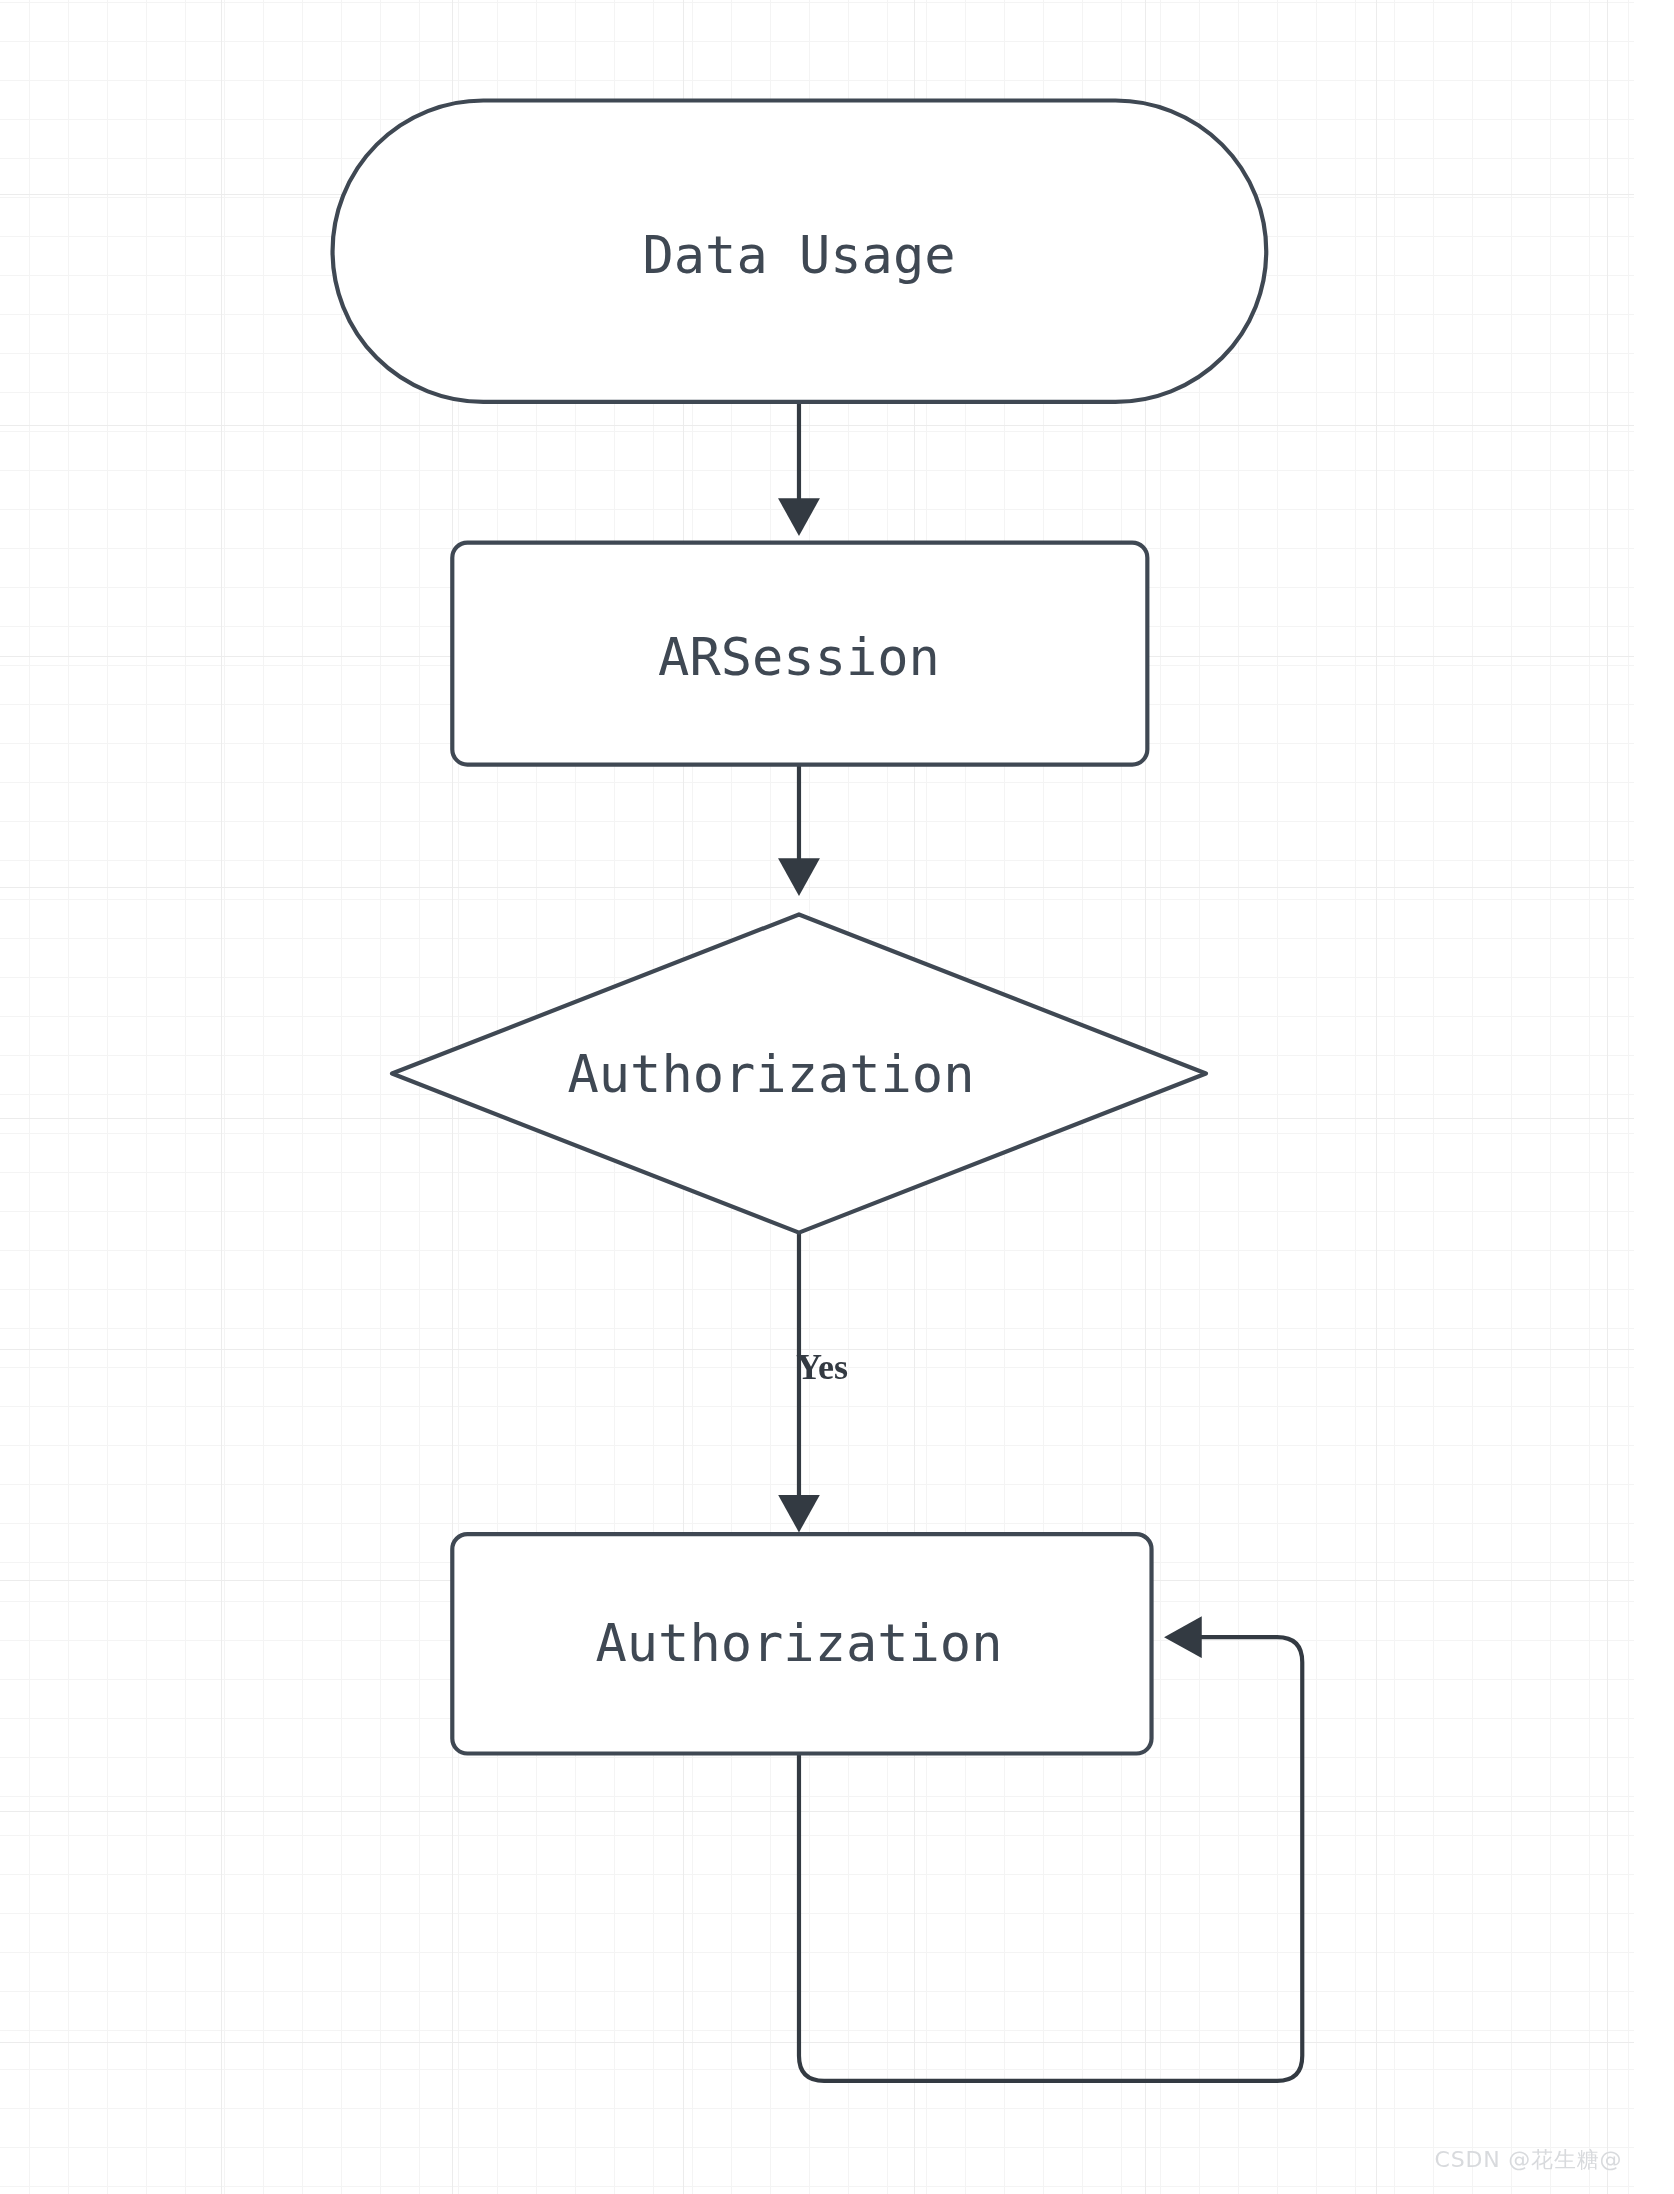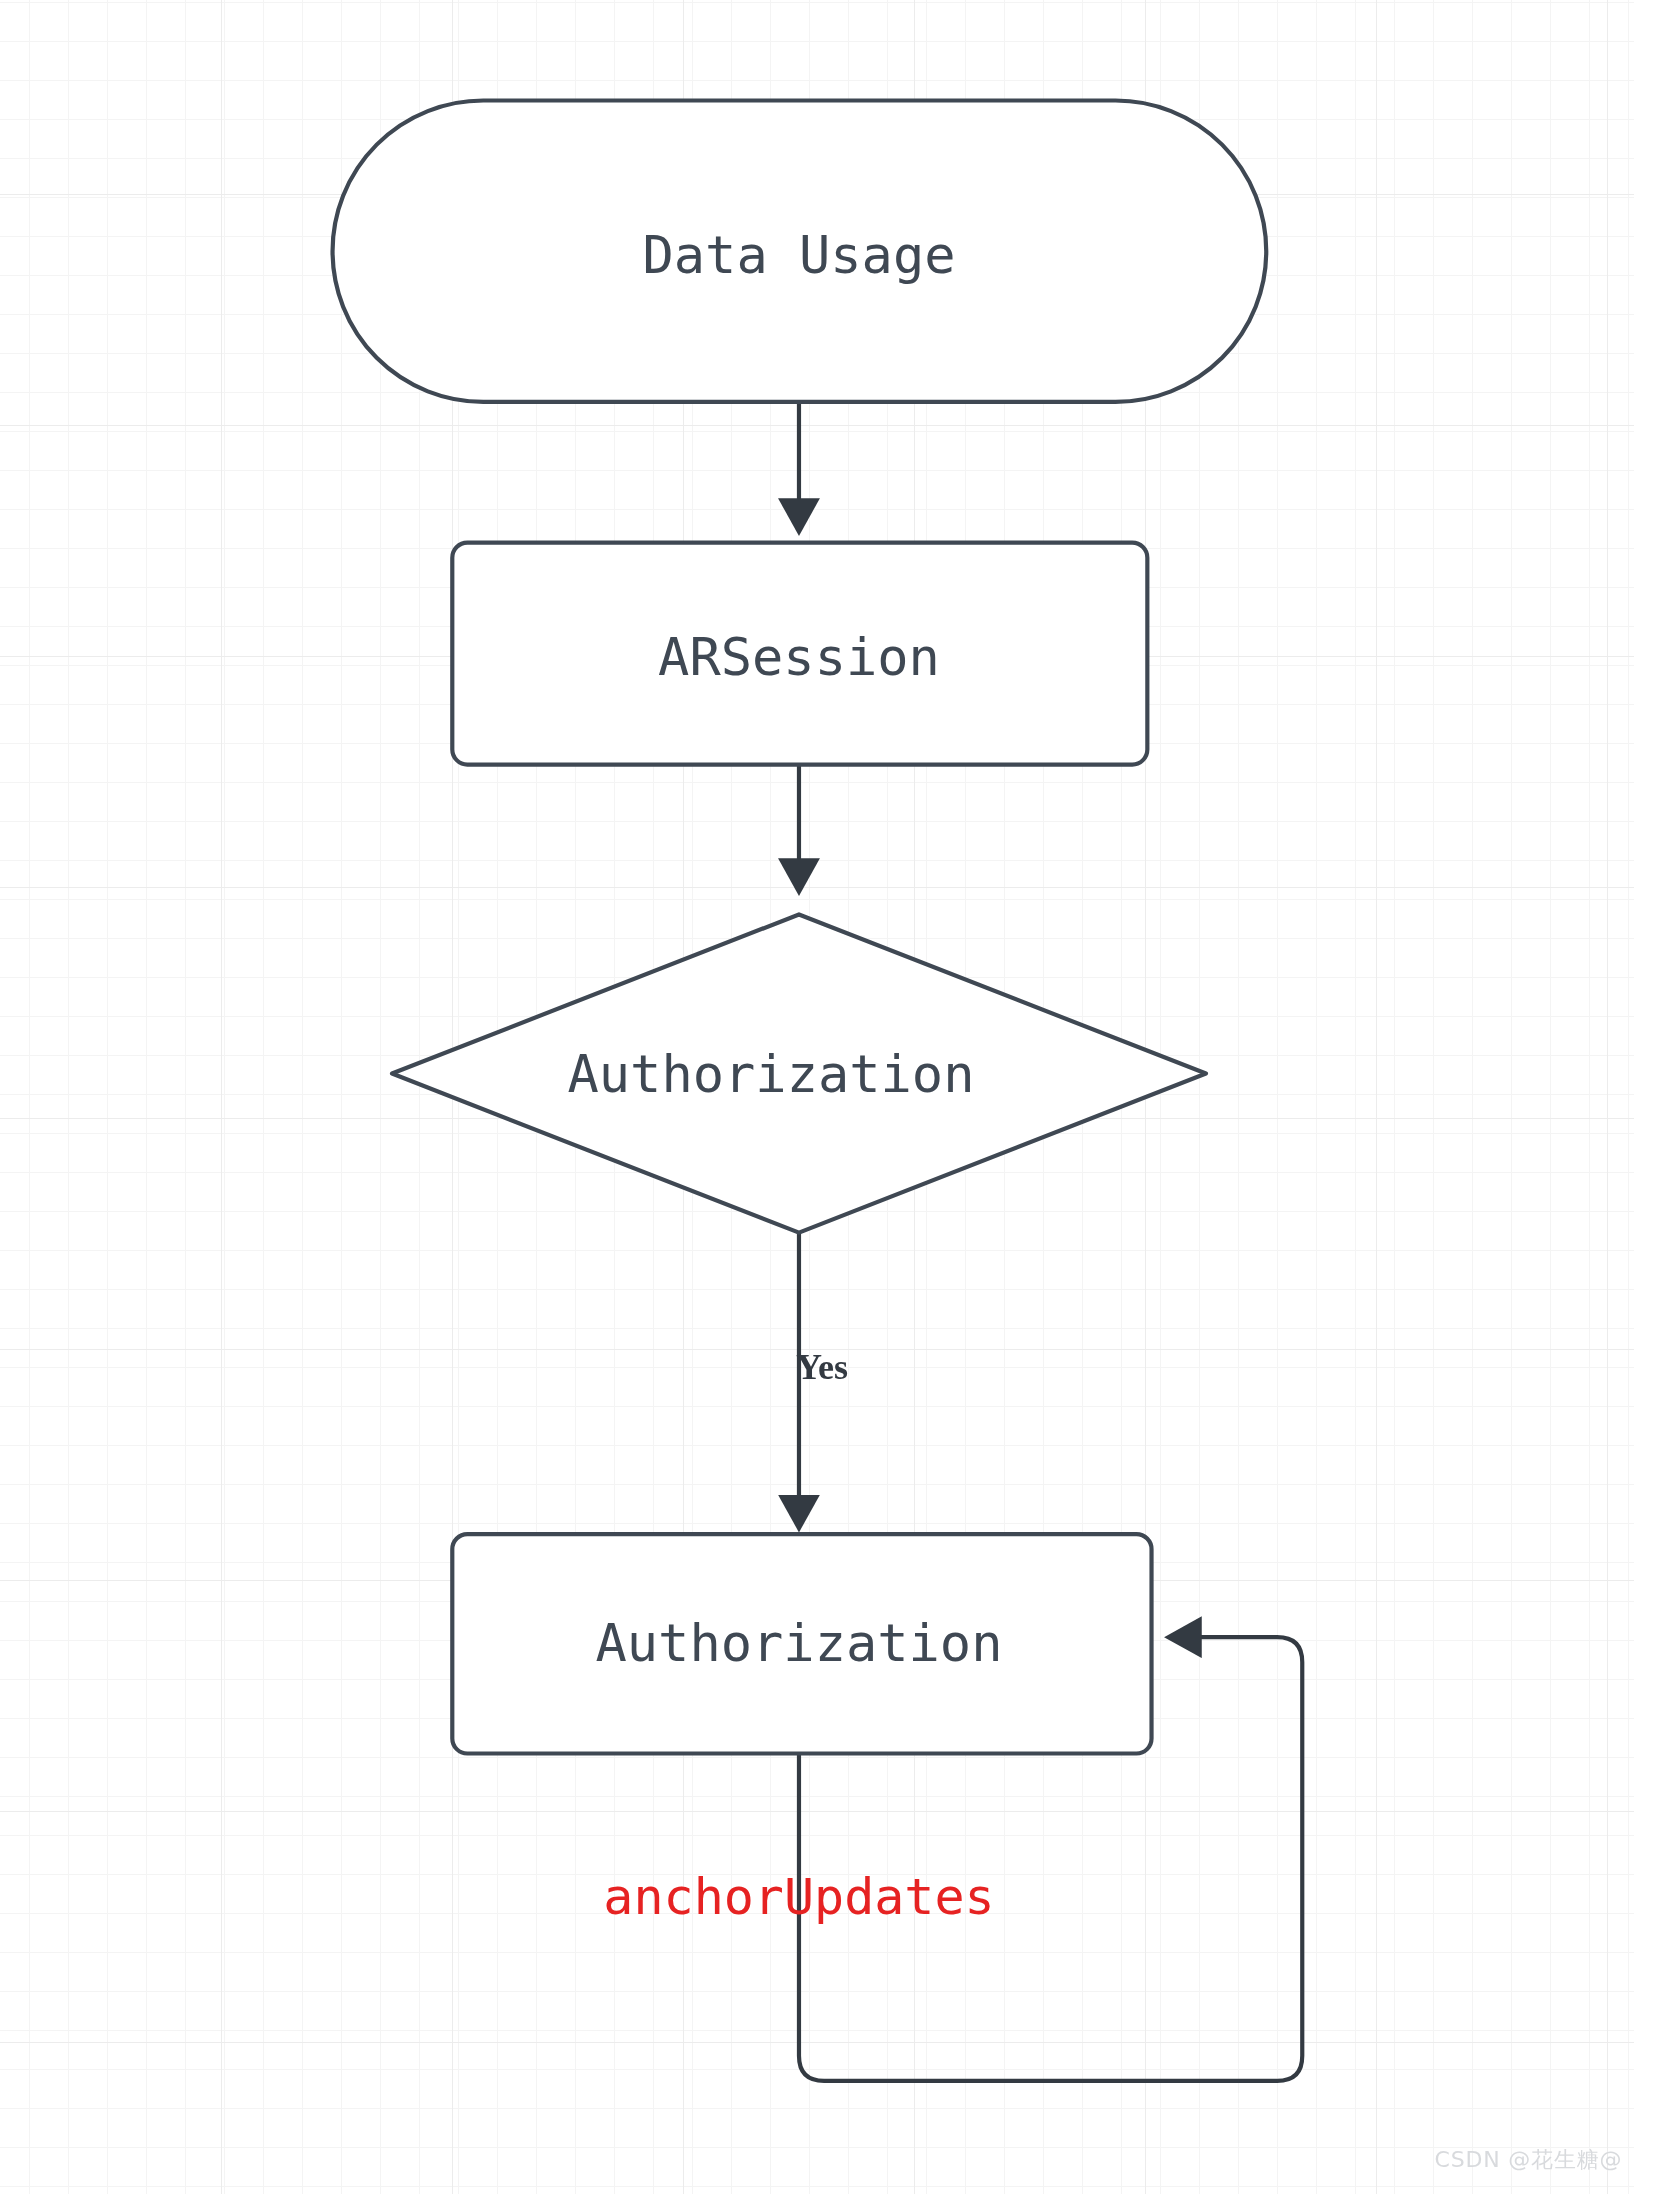--- a/index.html
+++ b/index.html
@@ -133,18 +133,17 @@
   <div class="node-label" style="left:799px; top:255px;">Data Usage</div>
 
   <div class="node-label" style="left:799px; top:657px;">ARSession</div>
 
   <div class="node-label" style="left:771px; top:1074px;">Authorization</div>
 
   <div class="node-label" style="left:799px; top:1643px;">Authorization</div>
 
   <div class="edge-label-yes" style="left:848px; top:1367px;">Yes</div>
 
-  <div class="edge-label-red" style="left:799px; top:1897px;">anchorUpdates</div>
 
   <div class="watermark">CSDN @花生糖@</div>
 
 </div>
 
 
 </body></html>

